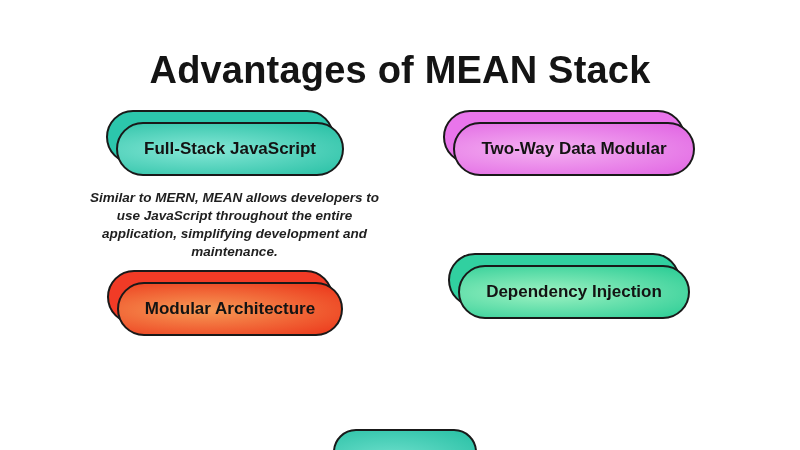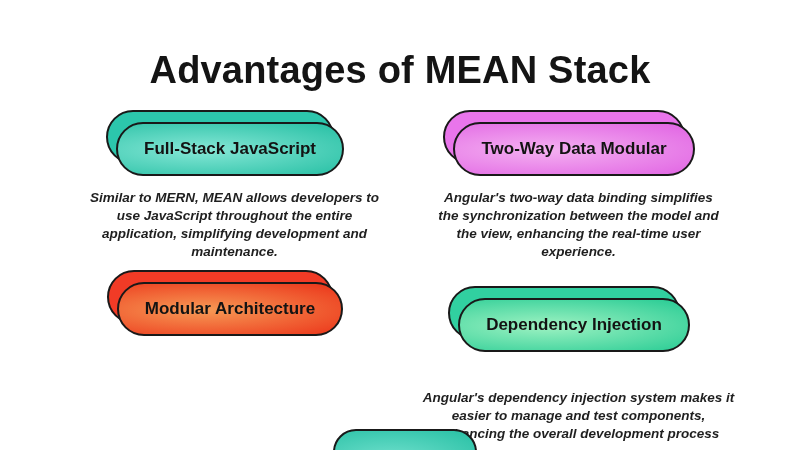--- a/index.html
+++ b/index.html
@@ -29,21 +29,21 @@
   }
   .feature {
     position: absolute;
     display: flex;
     flex-direction: column;
     align-items: center;
   }
   .cell1 { left: 60px;  top: 110px; width: 340px; }
   .cell2 { left: 398px; top: 110px; width: 352px; }
   .cell3 { left: 60px;  top: 270px; width: 340px; }
-  .cell4 { left: 398px; top: 286px; width: 352px; gap: 24px; }
+  .cell4 { left: 398px; top: 253px; width: 352px; }
 
   .pill-stack {
     position: relative;
     margin-top: 12px;
     display: inline-block;
   }
   .pill-back {
     position: absolute;
     inset: 0;
     transform: translate(-10px, -12px);
@@ -111,42 +111,35 @@
 maintenance.</p>
   </section>
 
   <section class="feature cell2" style="--c-center: #f4b0f1; --c-edge: #e268e4; --c-back: #e975eb;">
     <div class="pill-stack">
       <div class="pill-back"></div>
       <div class="pill-front">
         <span class="pill-label">Two-Way Data Modular</span>
       </div>
     </div>
-    <p class="desc">Angular's two-way data binding simplifies
-the synchronization between the model and
-the view, enhancing the real-time user
-experience.</p>
   </section>
 
   <section class="feature cell3" style="--c-center: #f79a55; --c-edge: #ec3a1d; --c-back: #f13b26;">
     <div class="pill-stack">
       <div class="pill-back"></div>
       <div class="pill-front">
         <span class="pill-label">Modular Architecture</span>
       </div>
     </div>
   </section>
 
   <section class="feature cell4" style="--c-center: #9ef2c2; --c-edge: #2fce97; --c-back: #31d0a0;">
     <div class="pill-stack">
       <div class="pill-back"></div>
       <div class="pill-front">
         <span class="pill-label">Dependency Injection</span>
       </div>
     </div>
-    <p class="desc">Angular's dependency injection system makes it
-easier to manage and test components,
-enhancing the overall development process</p>
   </section>
 
   <div class="partial-pill" id="bottom-decoration" style="--c-center: #6fdfcc; --c-edge: #2cc2a7;"></div>
 
 </div>
 
 </body></html>

